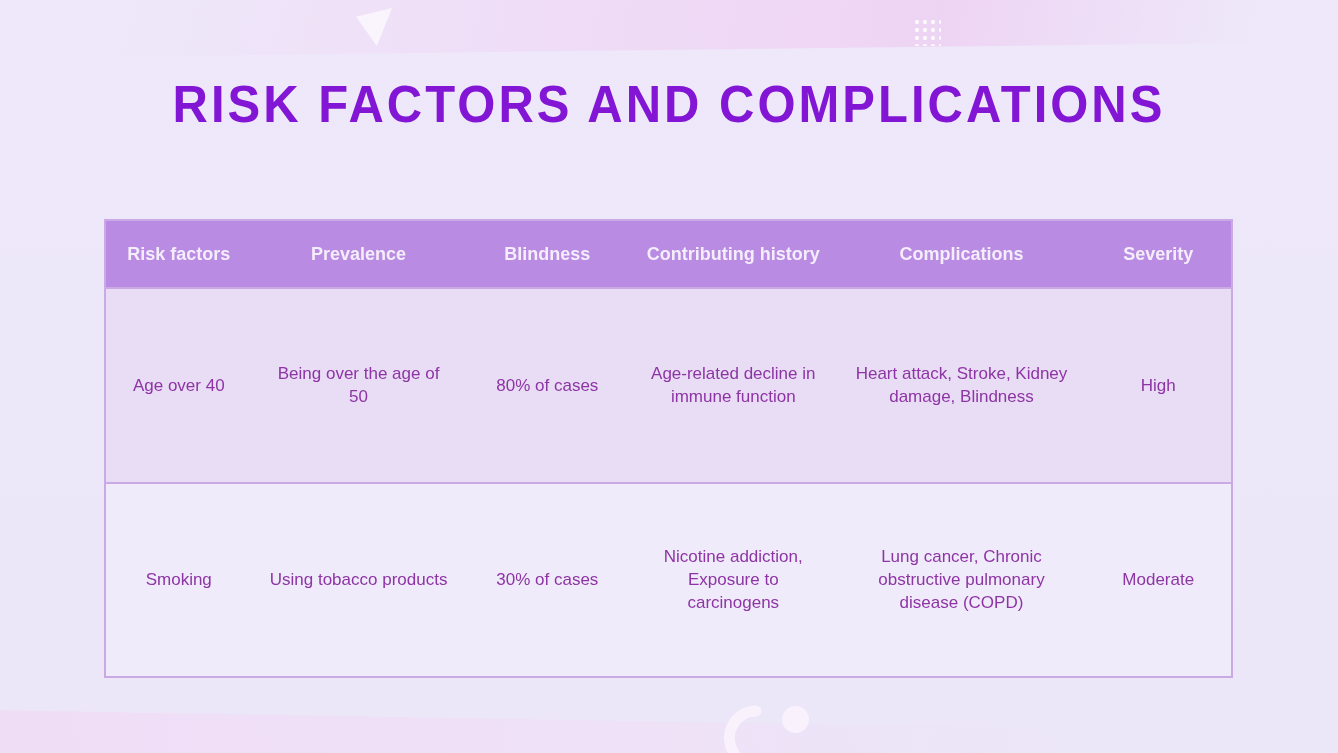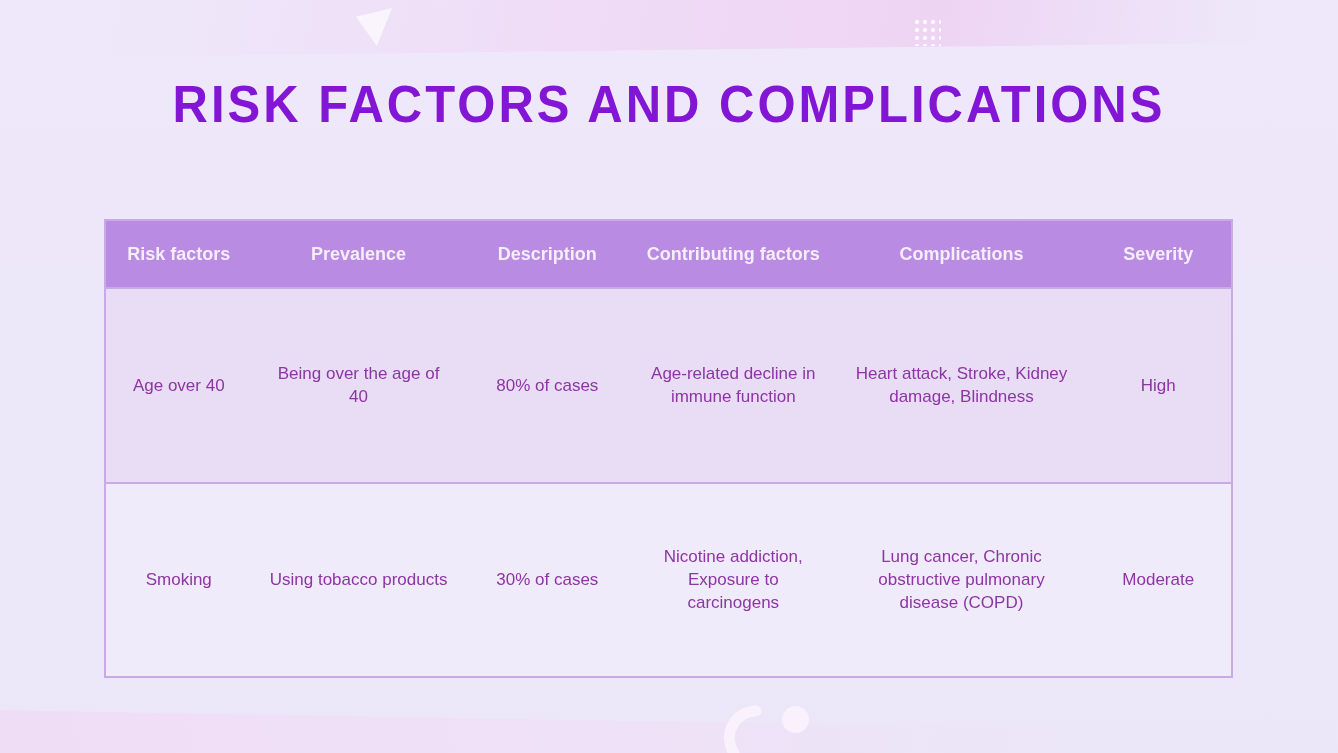--- a/index.html
+++ b/index.html
@@ -106,30 +106,30 @@
         <col class="c2">
         <col class="c3">
       <col class="c4">
         <col class="c5">
         <col class="c6">
     </colgroup>
     <thead>
       <tr id="header-row">
           <th>Risk factors</th>
           <th>Prevalence</th>
-          <th>Description</th>
-          <th>Contributing factors</th>
+          <th>Blindness</th>
+          <th>Contributing history</th>
           <th>Complications</th>
           <th>Severity</th>
         </tr>
     </thead>
     <tbody id="table-body">
         <tr>
           <td>Age over 40</td>
-          <td>Being over the age of 40</td>
+          <td>Being over the age of 50</td>
           <td>80% of cases</td>
           <td>Age-related decline in immune function</td>
           <td>Heart attack, Stroke, Kidney damage, Blindness</td>
           <td>High</td>
         </tr>
         <tr>
           <td>Smoking</td>
           <td>Using tobacco products</td>
           <td>30% of cases</td>
           <td>Nicotine addiction, Exposure to carcinogens</td>

